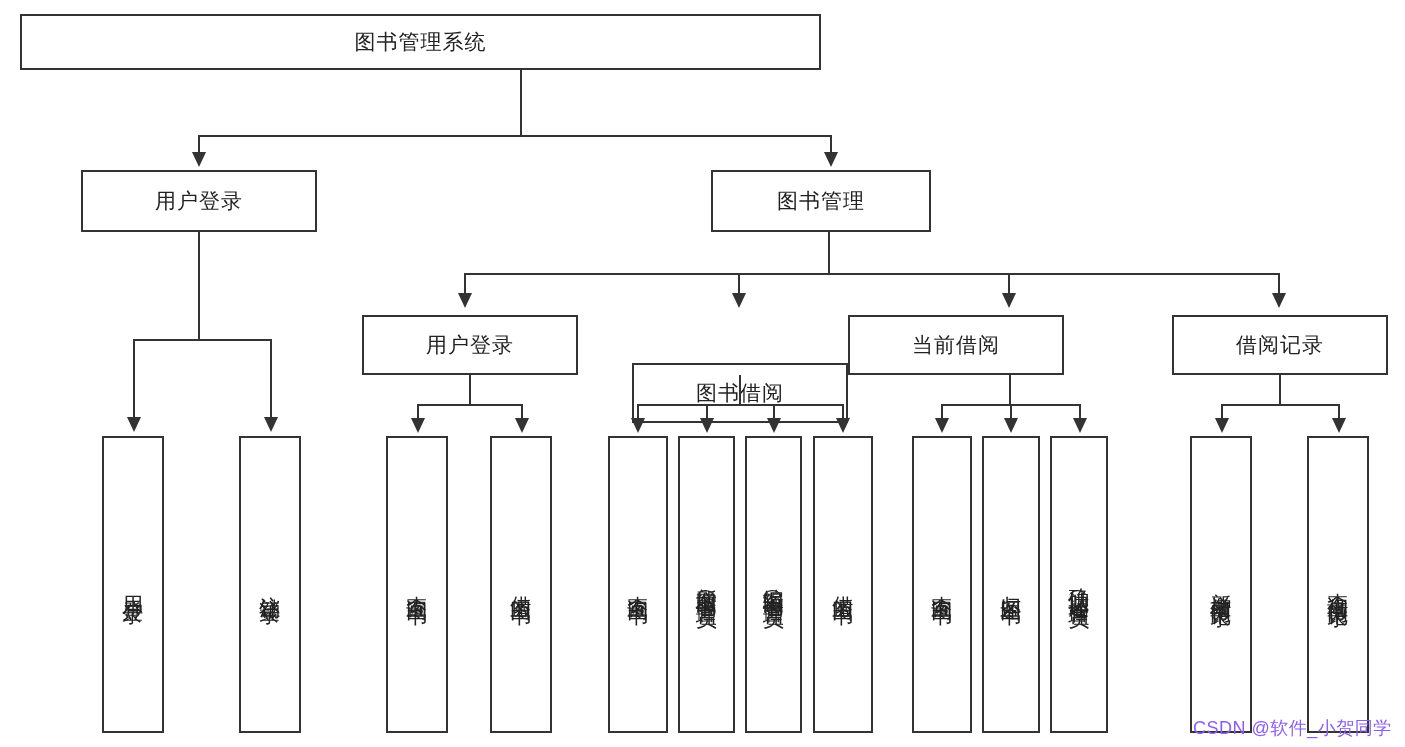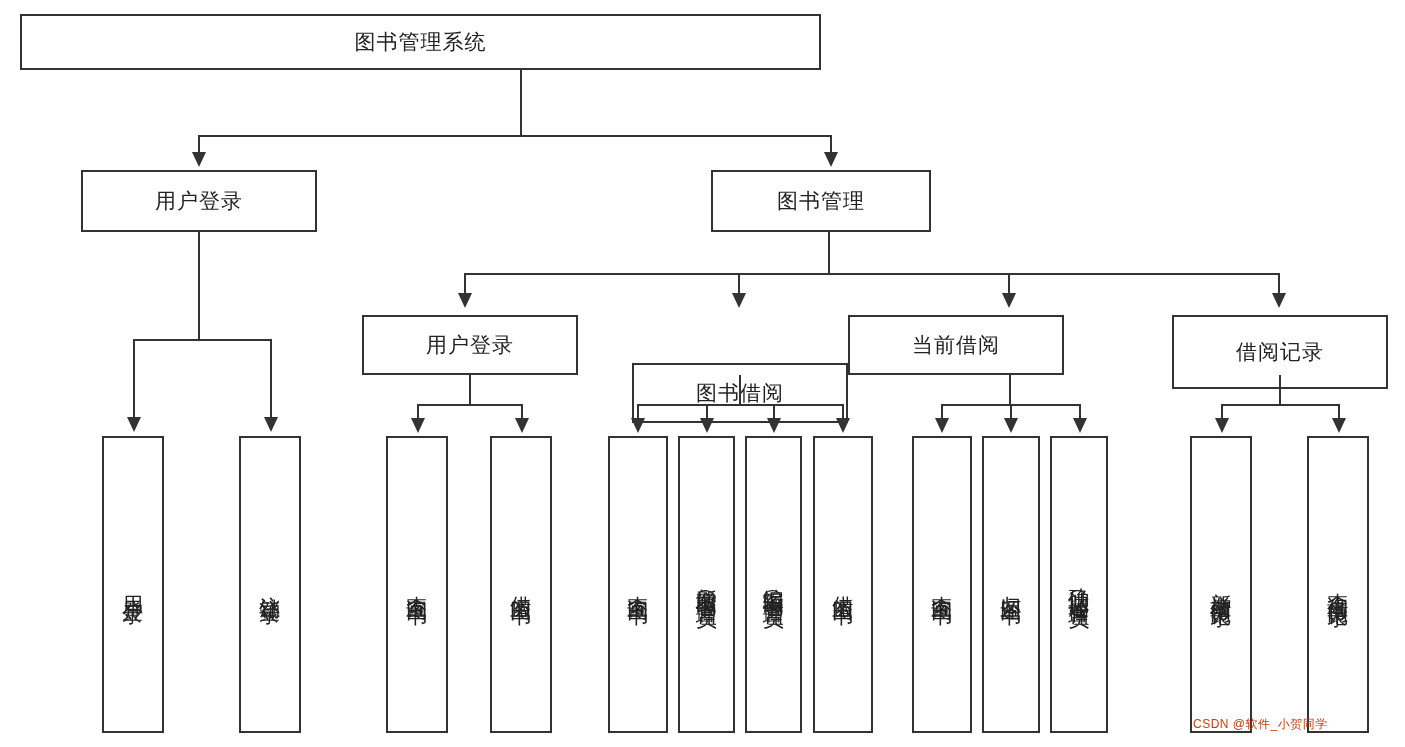--- a/index.html
+++ b/index.html
@@ -72,22 +72,22 @@
     width: 0;
     height: 0;
     border-left: 7px solid transparent;
     border-right: 7px solid transparent;
     border-top: 15px solid #333333;
   }
 
   
   .watermark {
     position: absolute;
-    color: #c2410c;
-    font-size: 12px;
+    color: #8b5cf6;
+    font-size: 18px;
     white-space: nowrap;
     letter-spacing: 0.5px;
   }
 </style>
 </head>
 <body>
 
 <div id="canvas">
 
   <div class="node" style="left:20px; top:14px; width:801px; height:56px;">
@@ -135,21 +135,21 @@
   </div>
 
   <div class="node" style="left:632px; top:315px; width:216px; height:60px;margin-top:48px;">
     <span class="node-label">图书借阅</span>
   </div>
 
   <div class="node" style="left:848px; top:315px; width:216px; height:60px;">
     <span class="node-label">当前借阅</span>
   </div>
 
-  <div class="node" style="left:1172px; top:315px; width:216px; height:74px;">
+  <div class="node" style="left:1172px; top:315px; width:216px; height:60px;">
     <span class="node-label">借阅记录</span>
   </div>
 
   <div class="vline" style="left:469px; top:375px; height:30px;"></div>
   <div class="hline" style="left:417px; top:404px; width:104px;"></div>
   <div class="vline" style="left:417px; top:404px; height:16px;"></div>
   <div class="arrow" style="left:411px; top:418px;"></div>
   <div class="vline" style="left:521px; top:404px; height:16px;"></div>
   <div class="arrow" style="left:515px; top:418px;"></div>
 

